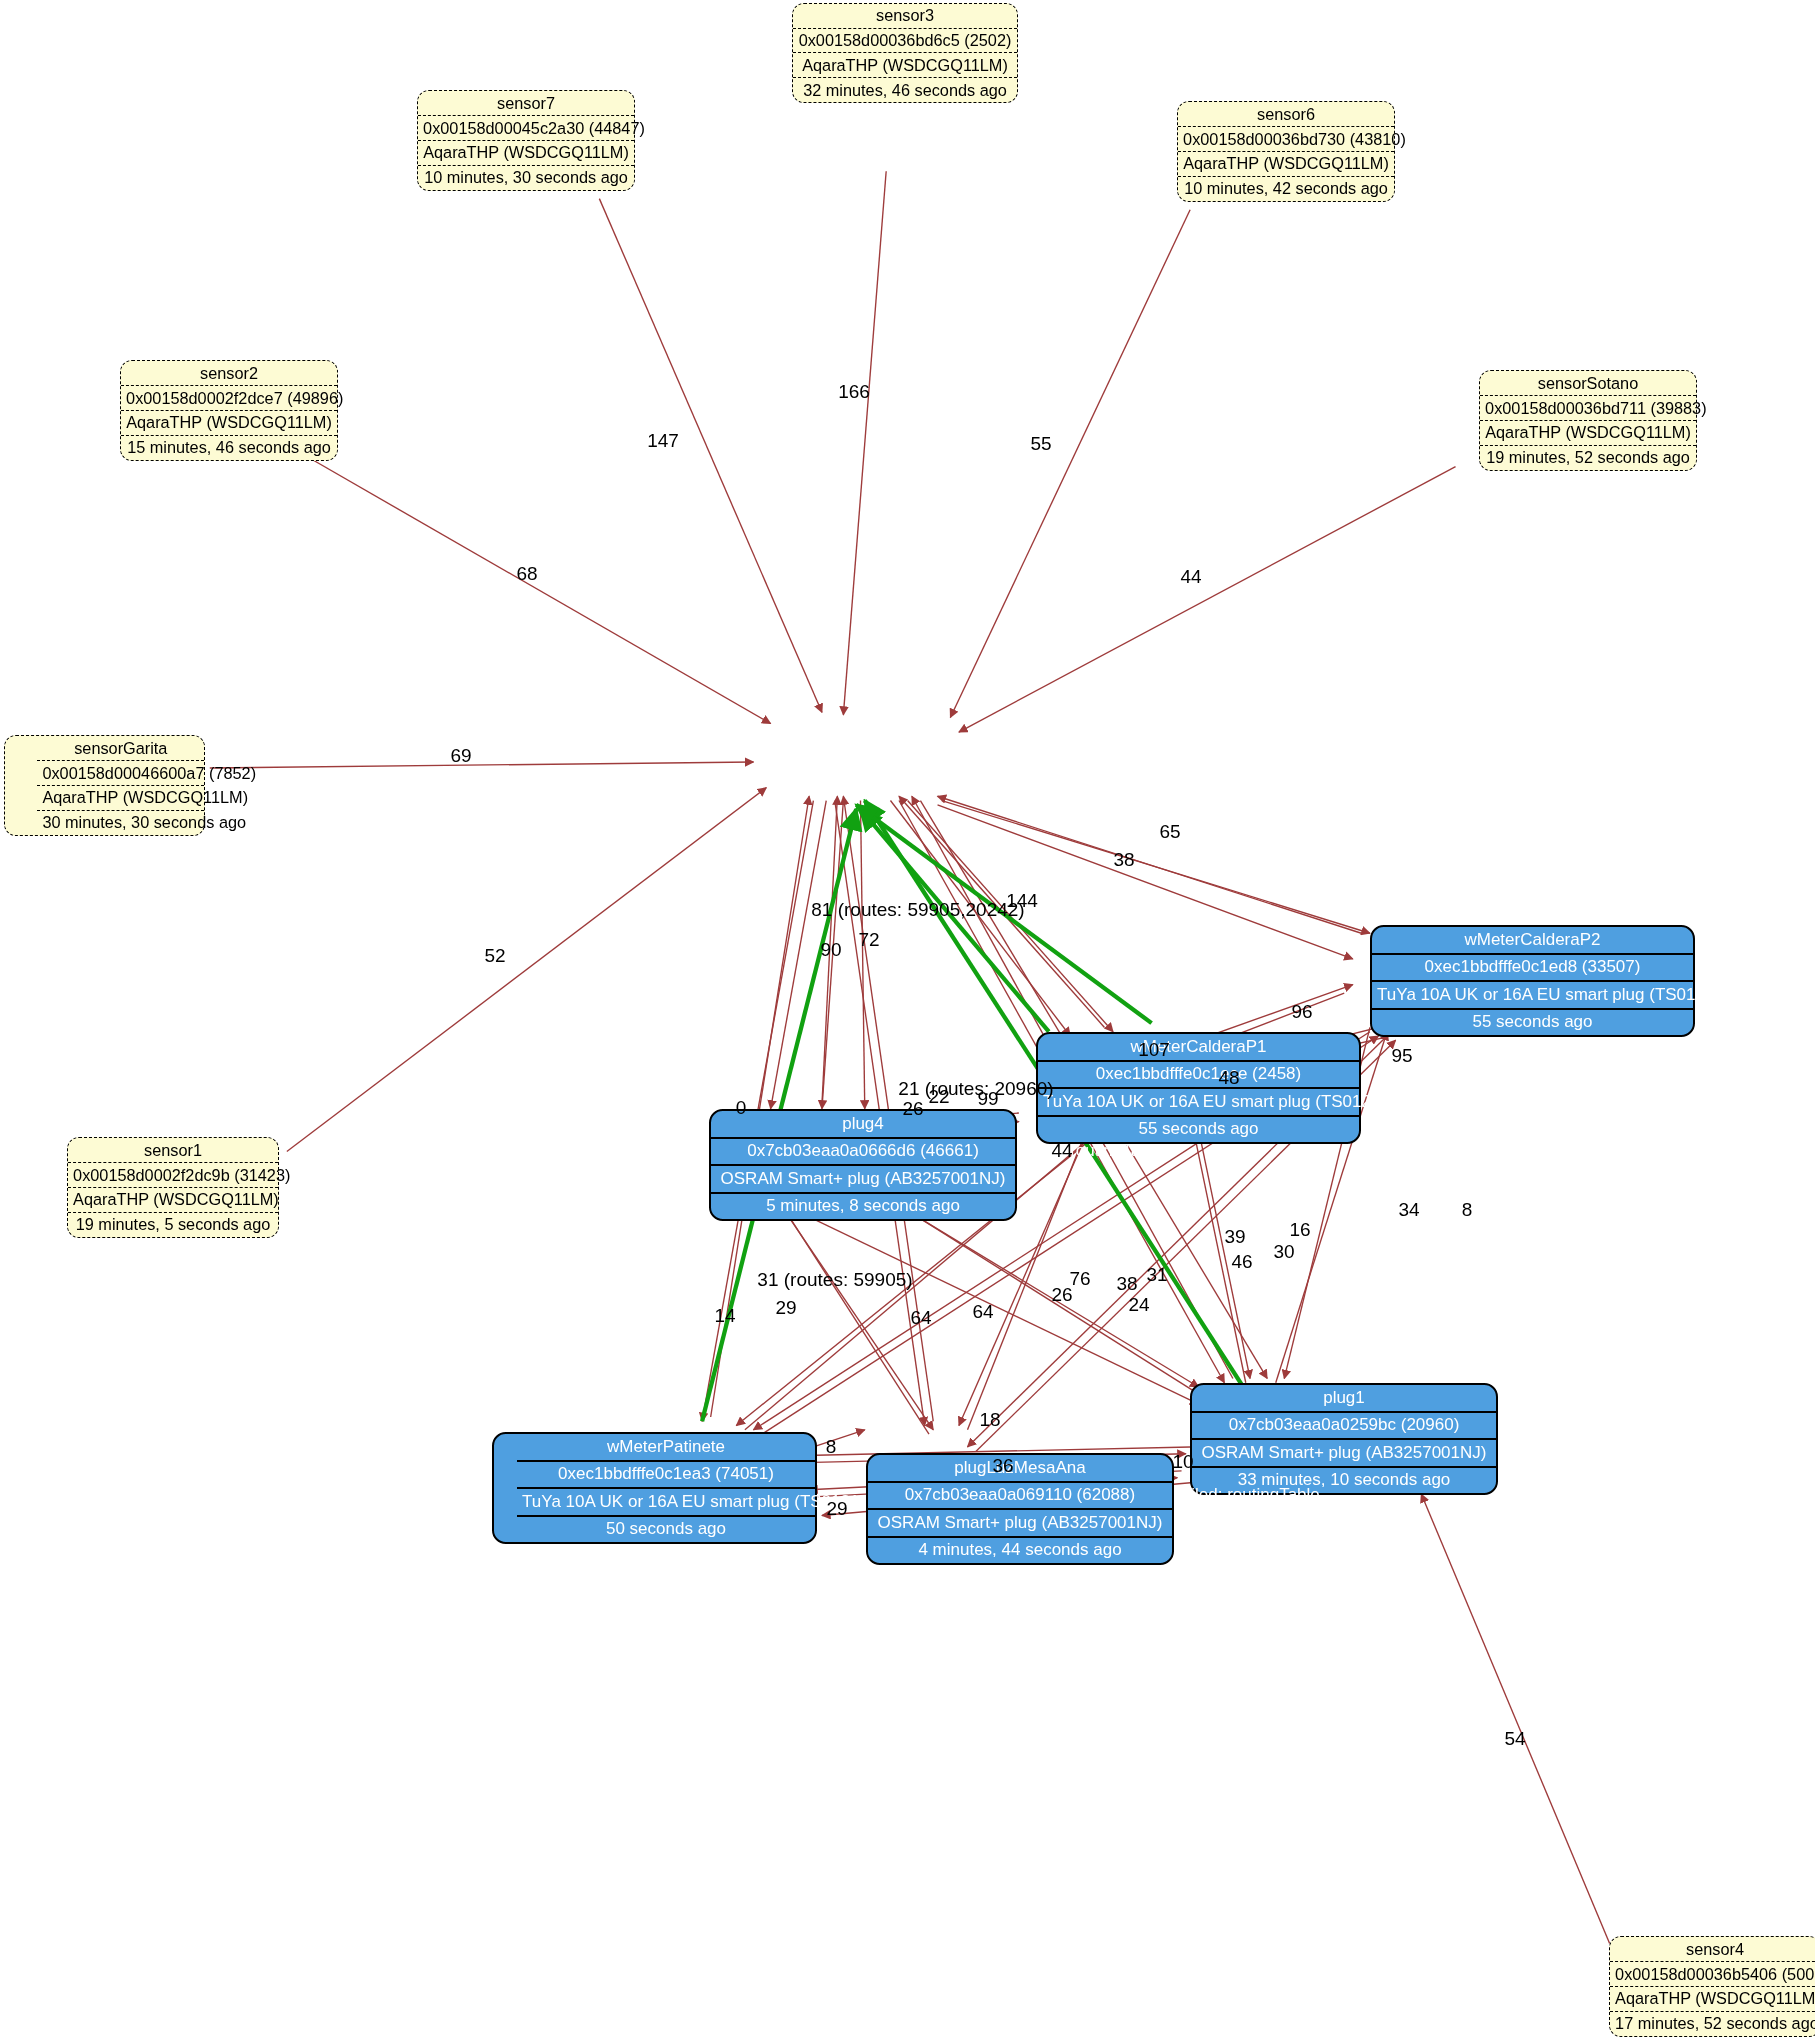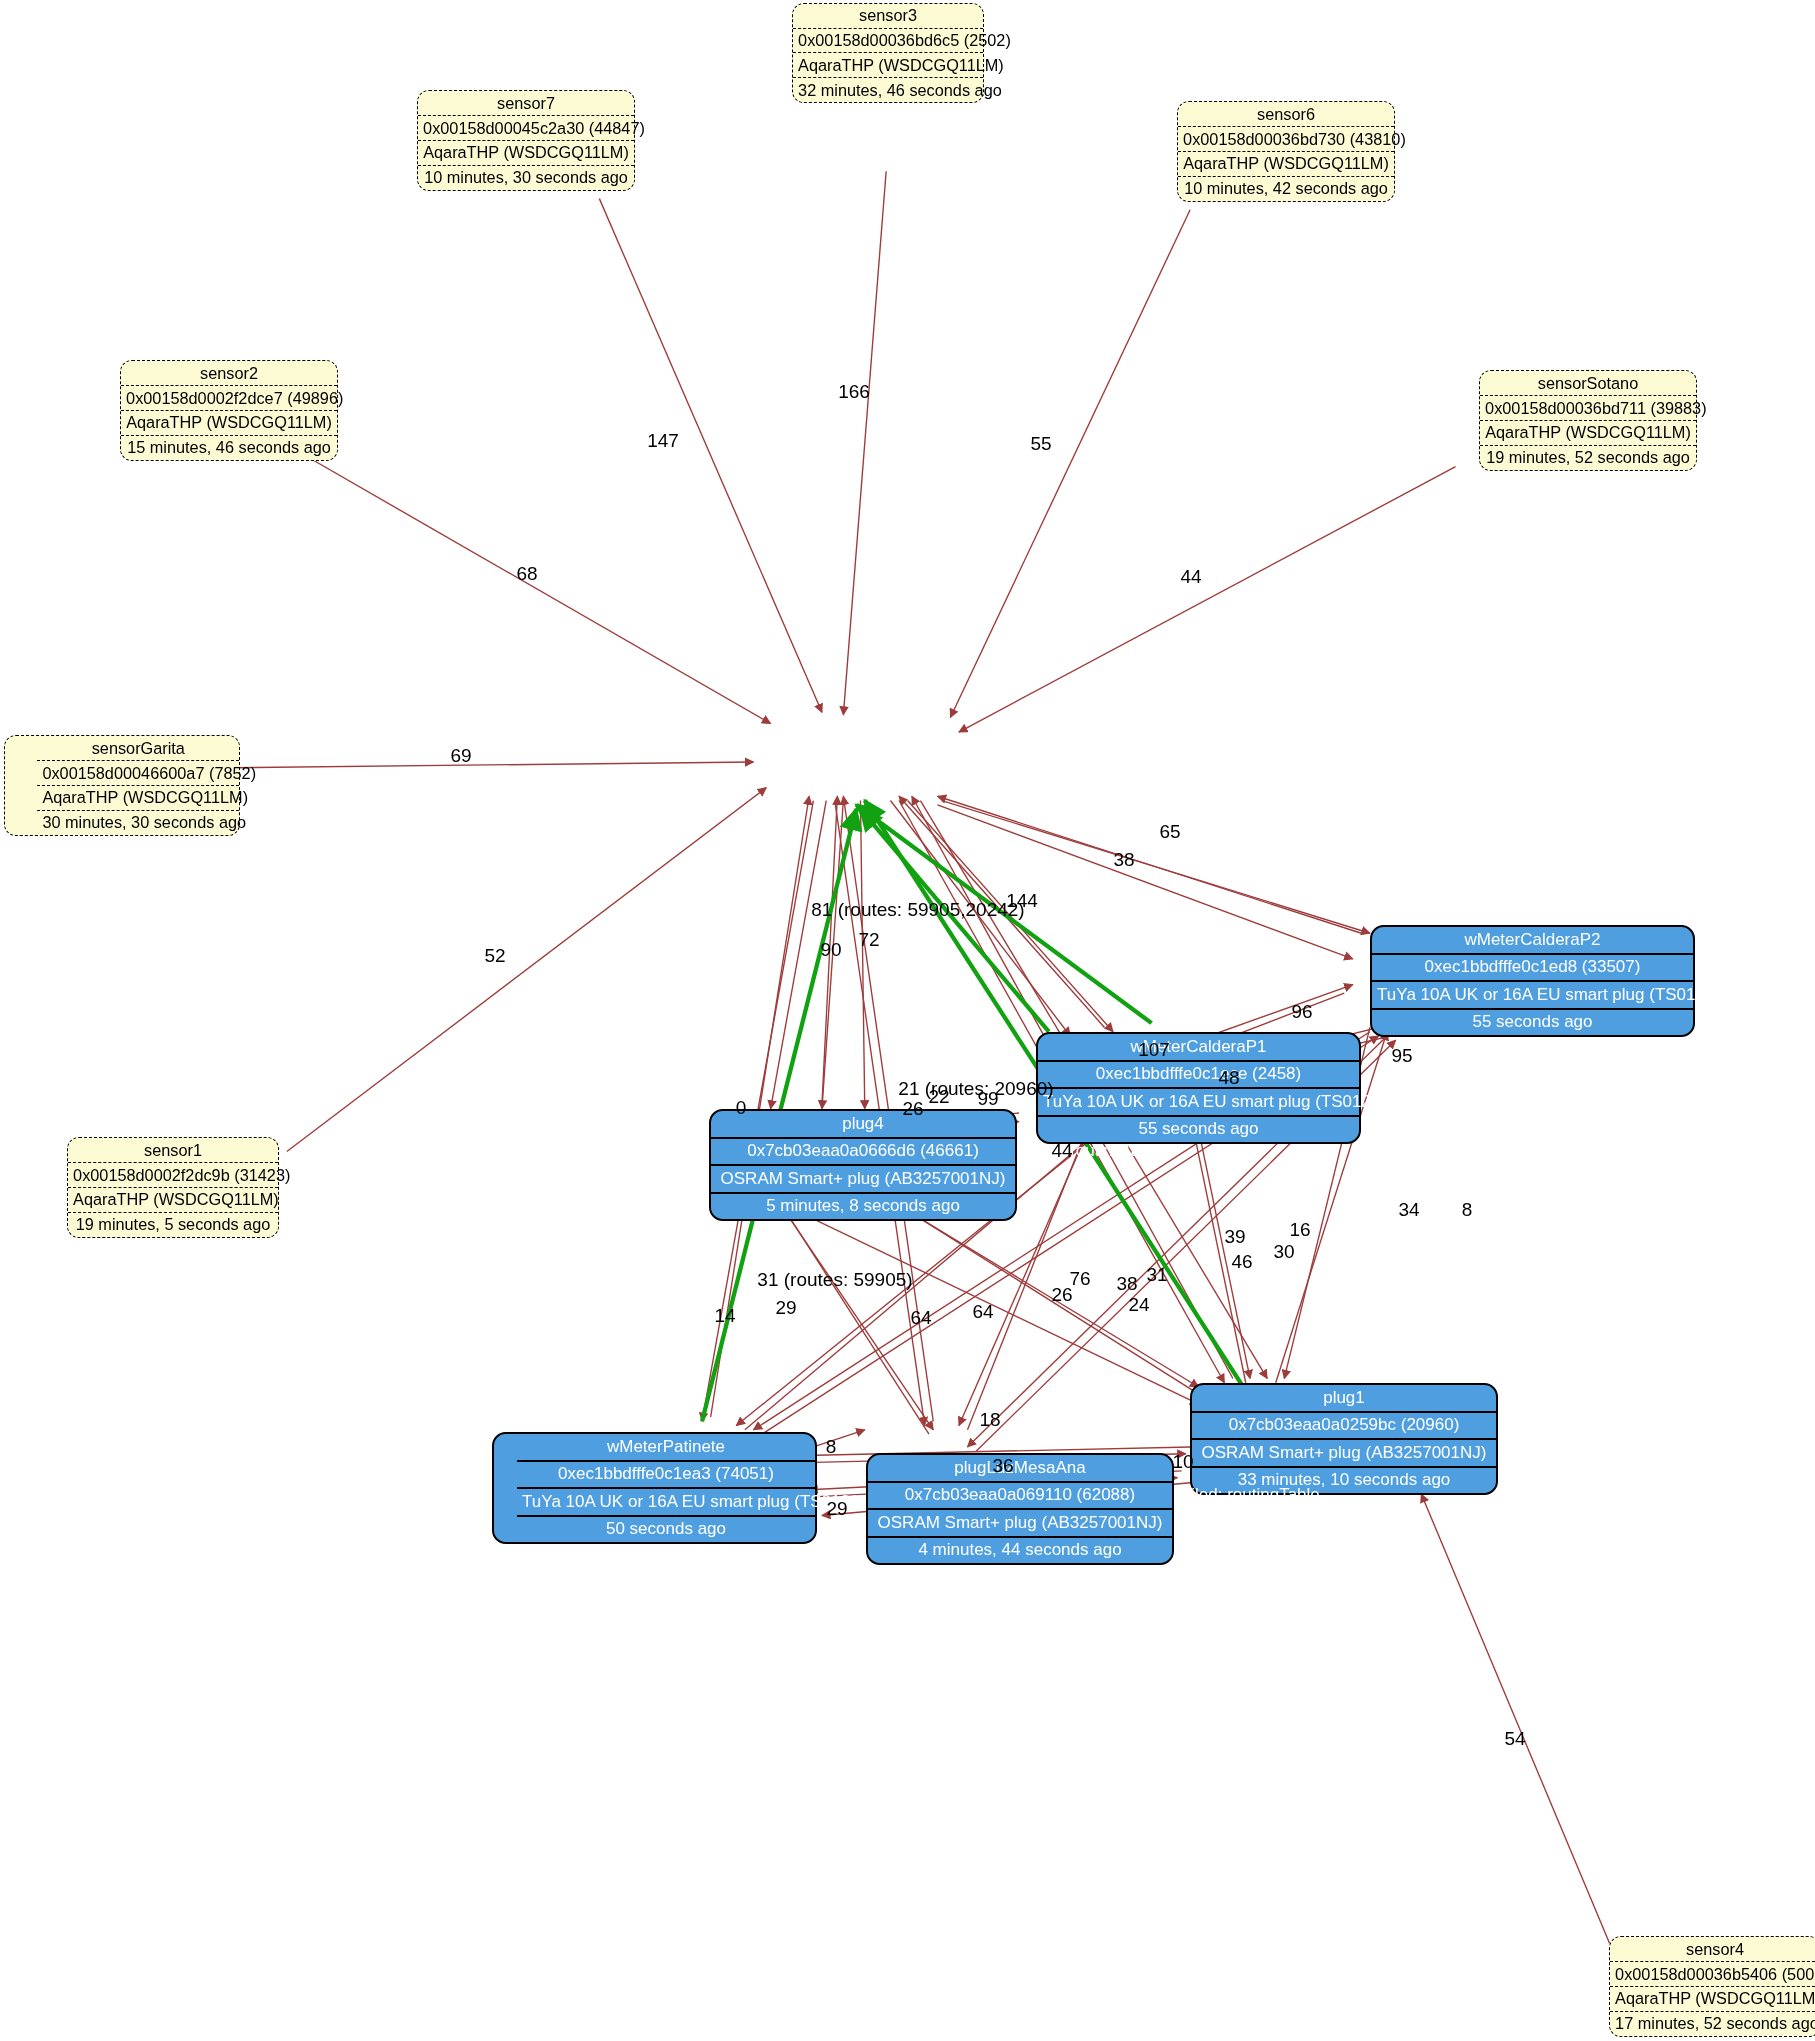--- a/index.html
+++ b/index.html
@@ -179,21 +179,21 @@
     </g>
 
     <g stroke="#11a111" stroke-width="5" fill="none" marker-end="url(#arrow-green)">
       <path d="M 1225 1205 L 1005 945"></path>
       <path d="M 1465 1640 L 1010 935"></path>
       <path d="M 820 1660 L 1000 945"></path>
       <path d="M 1345 1195 L 1000 940"></path>
     </g>
   </svg>
 
-  <div class="node sensor" style="left:792px; top:2.6px; width:192px;">
+  <div class="node sensor" style="left:792px; top:2.6px; width:226px;">
     <div class="row">sensor3</div>
     <div class="row">0x00158d00036bd6c5 (2502)</div>
     <div class="row">AqaraTHP (WSDCGQ11LM)</div>
     <div class="row">32 minutes, 46 seconds ago</div>
   </div>
 
   <div class="node sensor" style="left:417px; top:90px; width:218px;">
     <div class="row">sensor7</div>
     <div class="row">0x00158d00045c2a30 (44847)</div>
     <div class="row">AqaraTHP (WSDCGQ11LM)</div>
@@ -214,21 +214,21 @@
     <div class="row">15 minutes, 46 seconds ago</div>
   </div>
 
   <div class="node sensor" style="left:1479px; top:370px; width:218px;">
     <div class="row">sensorSotano</div>
     <div class="row">0x00158d00036bd711 (39883)</div>
     <div class="row">AqaraTHP (WSDCGQ11LM)</div>
     <div class="row">19 minutes, 52 seconds ago</div>
   </div>
 
-  <div class="node sensor" style="left:4.3px; top:735px; width:236px;padding-left:32px;">
+  <div class="node sensor" style="left:4.3px; top:735px; width:201px;padding-left:32px;">
     <div class="row">sensorGarita</div>
     <div class="row">0x00158d00046600a7 (7852)</div>
     <div class="row">AqaraTHP (WSDCGQ11LM)</div>
     <div class="row">30 minutes, 30 seconds ago</div>
   </div>
 
   <div class="node sensor" style="left:67px; top:1137px; width:212px;">
     <div class="row">sensor1</div>
     <div class="row">0x00158d0002f2dc9b (31423)</div>
     <div class="row">AqaraTHP (WSDCGQ11LM)</div>

